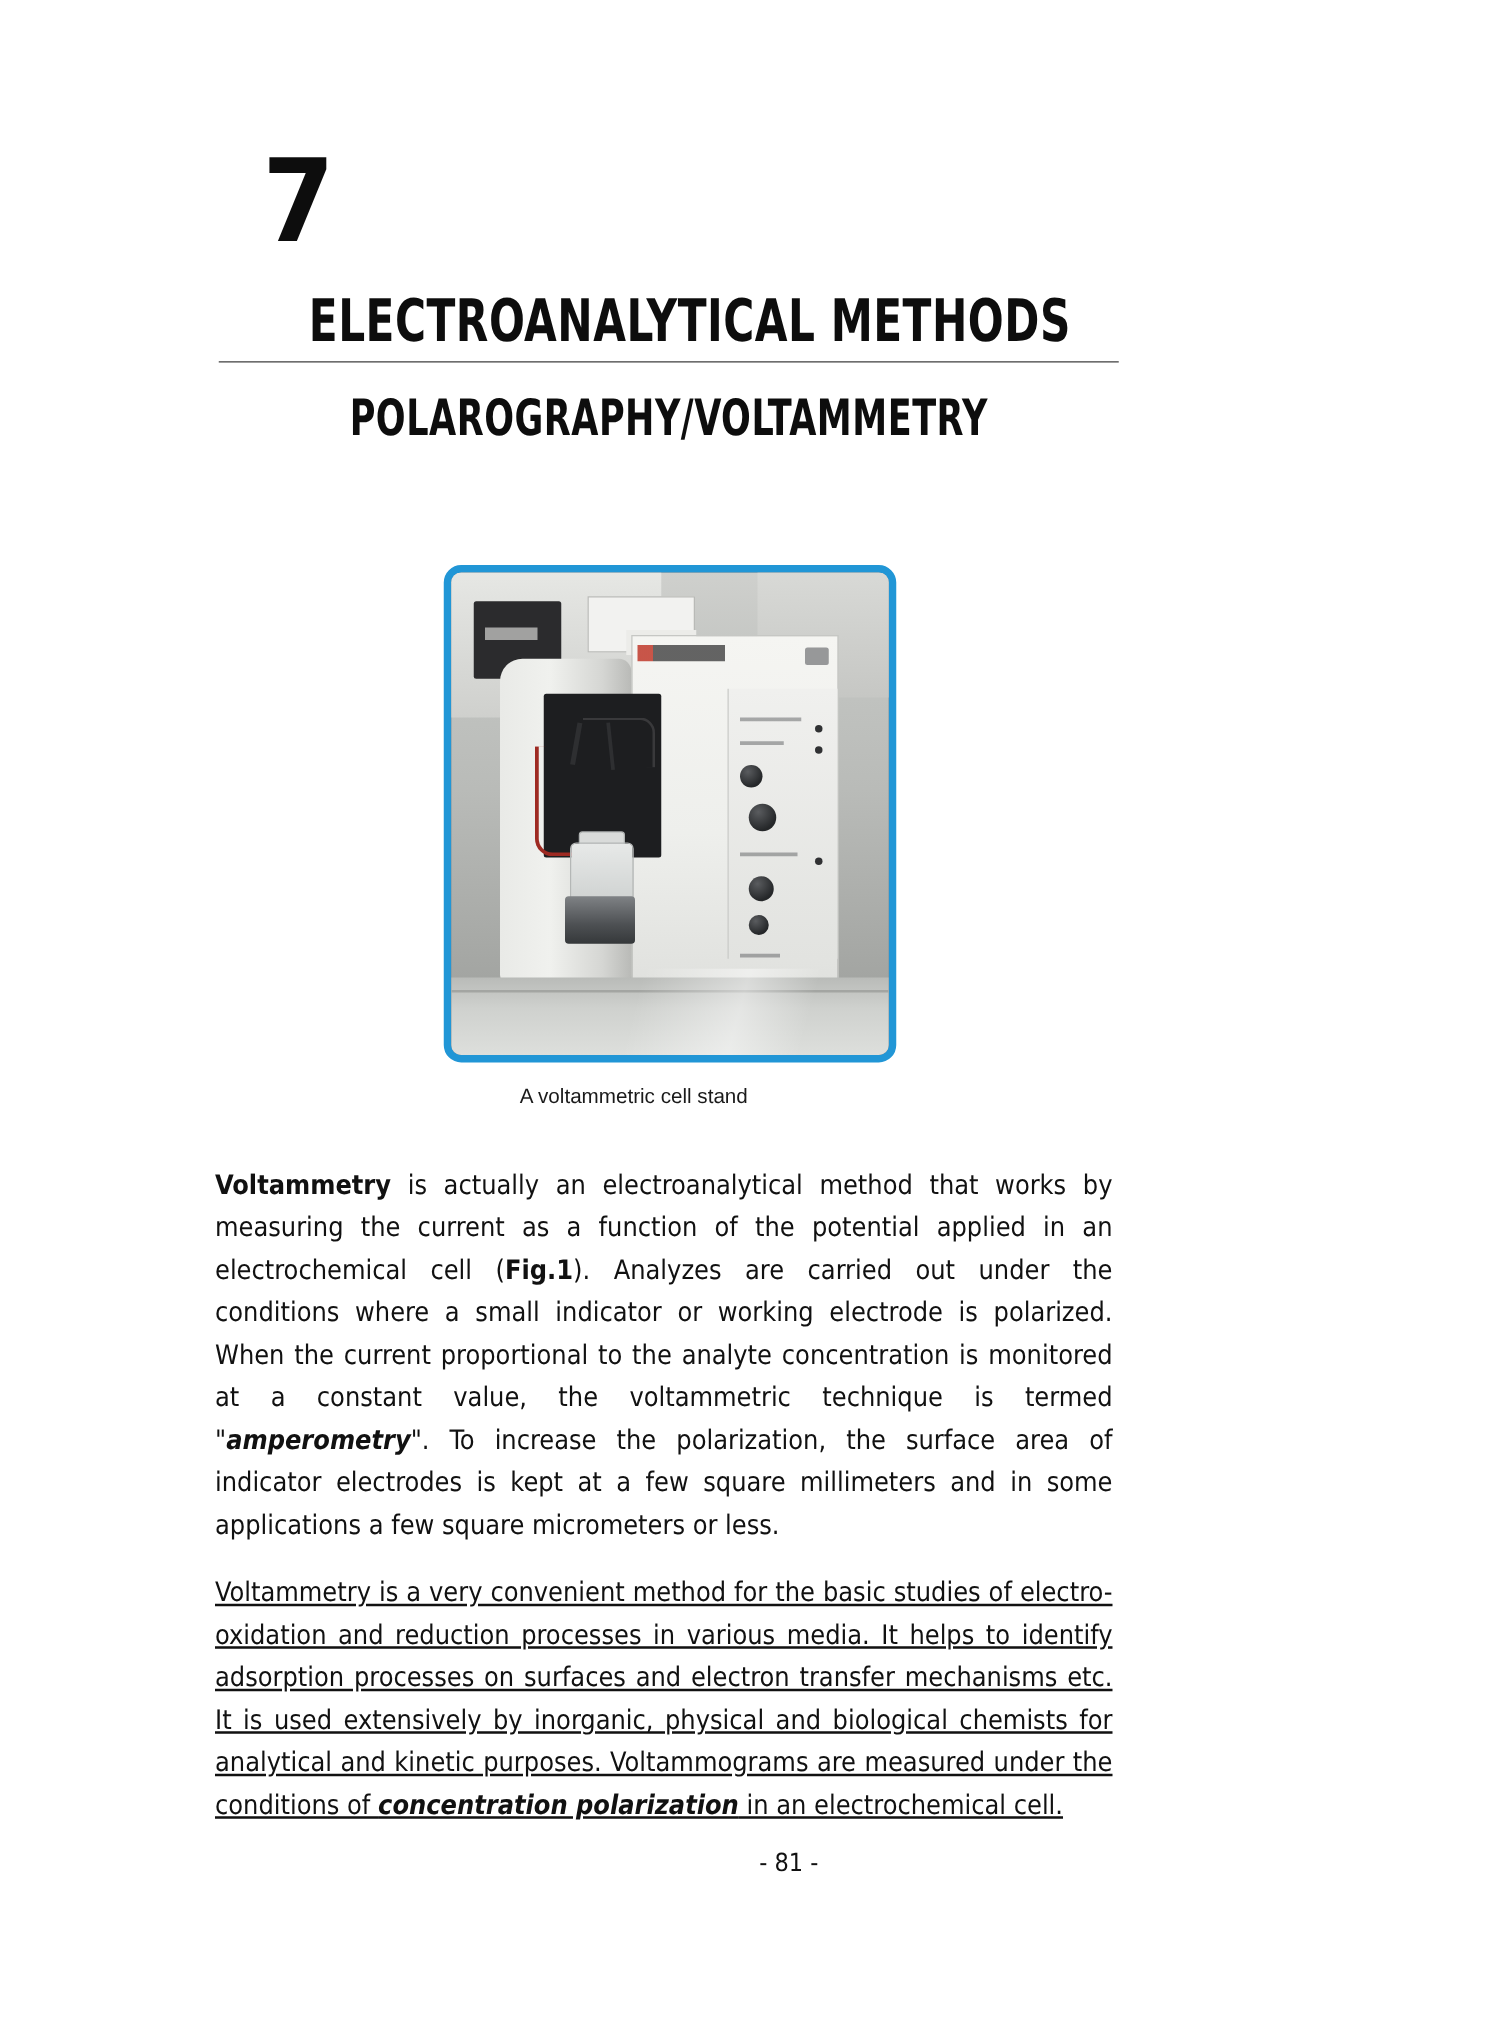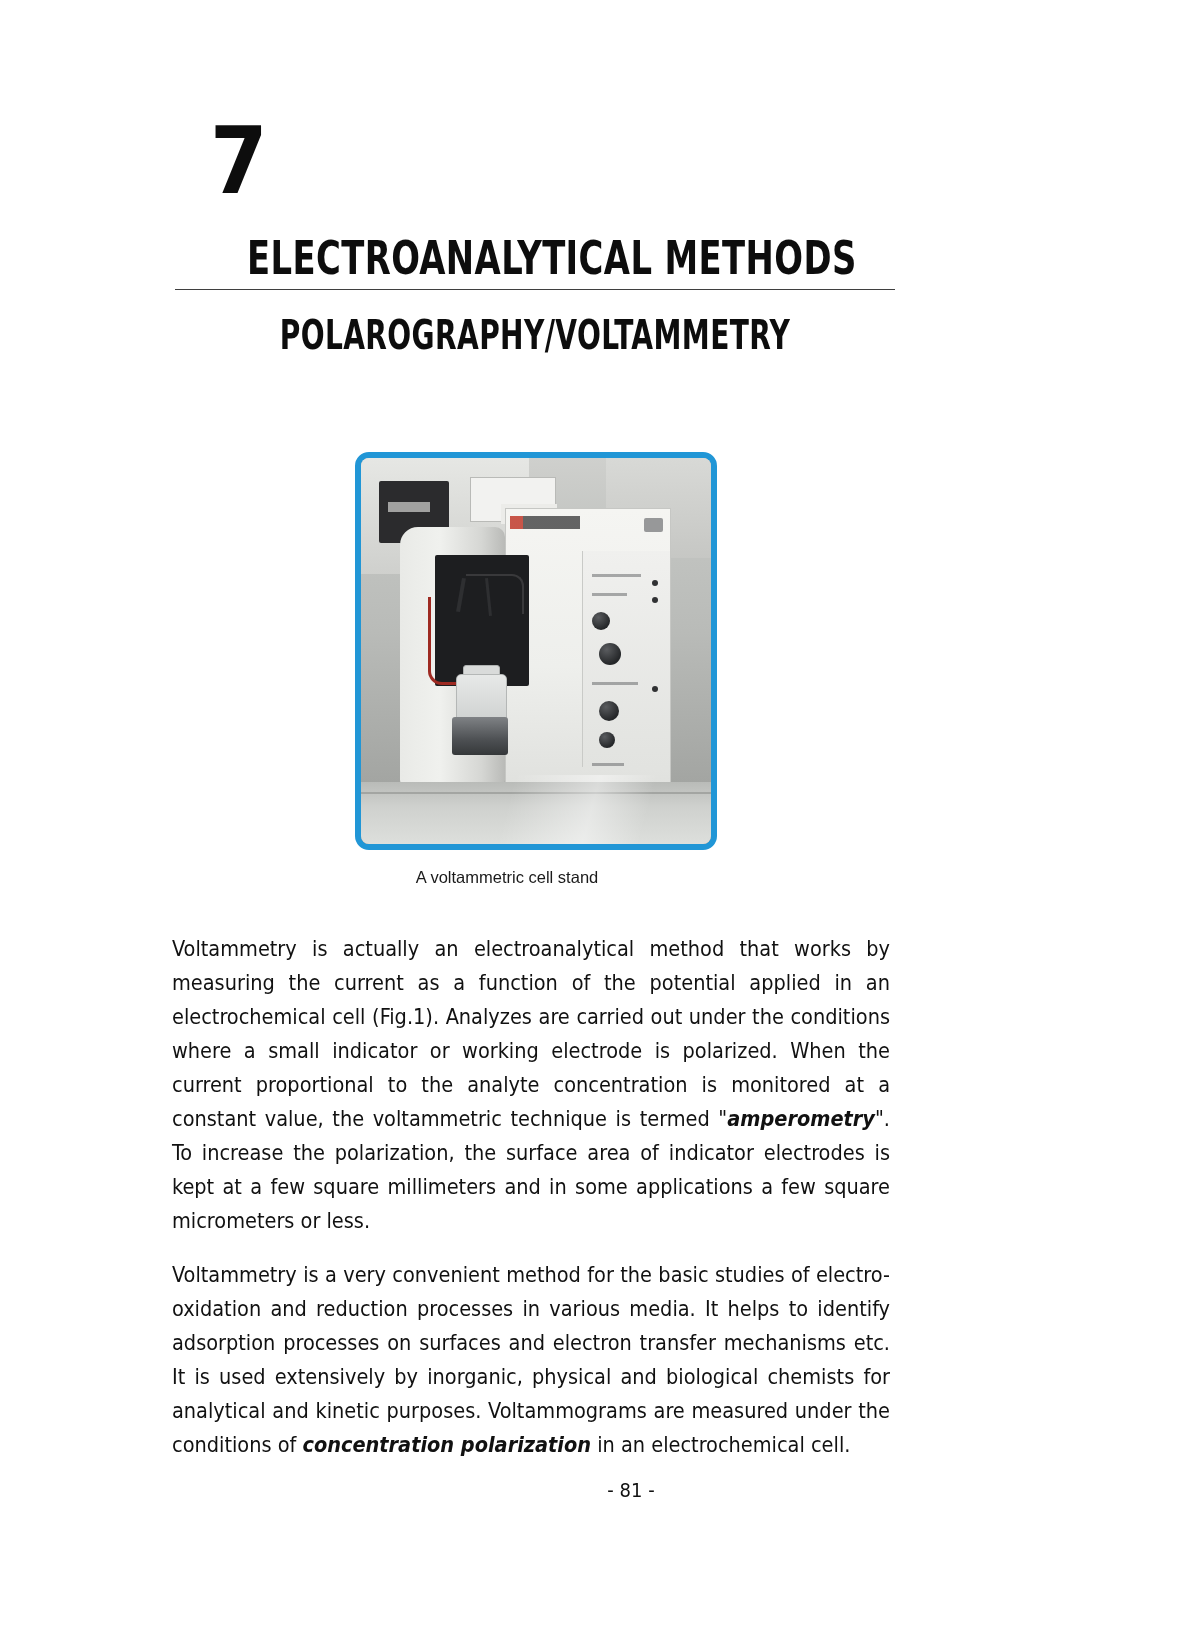--- a/index.html
+++ b/index.html
@@ -250,23 +250,23 @@
   p.para {
     font-family: "DejaVu Sans Condensed", "Liberation Sans Narrow", "Liberation Sans", sans-serif;
     font-size: 21.5px;
     line-height: 34px;
     text-align: justify;
     text-justify: inter-word;
     margin: 0 0 20px 0;
     color: #111111;
     hyphens: none;
   }
-  p.para:last-child { margin-bottom: 12px; }
-
-  .b  { font-weight: normal; }
+  p.para:last-child { margin-bottom: 12px; text-decoration: underline; }
+
+  .b  { font-weight: bold; }
   .i  { }
   .bi { font-weight: bold; font-style: italic; }
 
   
   .page-footer {
     position: absolute;
     left: 0;
     top: 1478px;
     width: 1200px;
     text-align: center;

